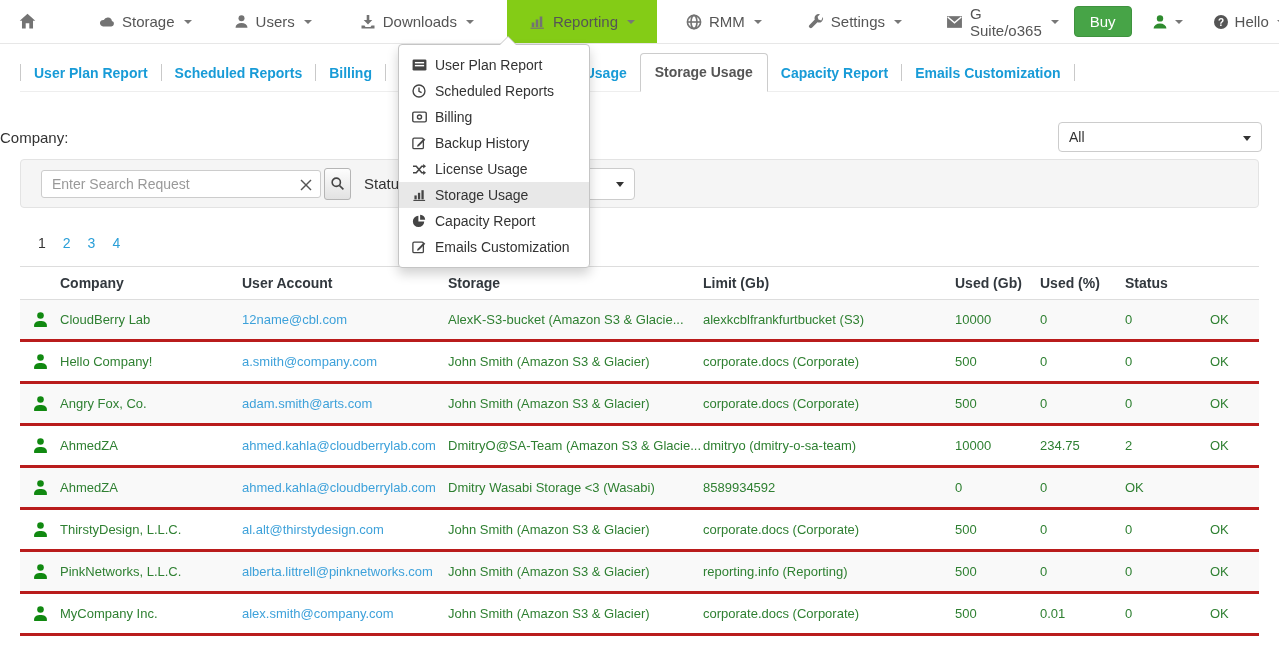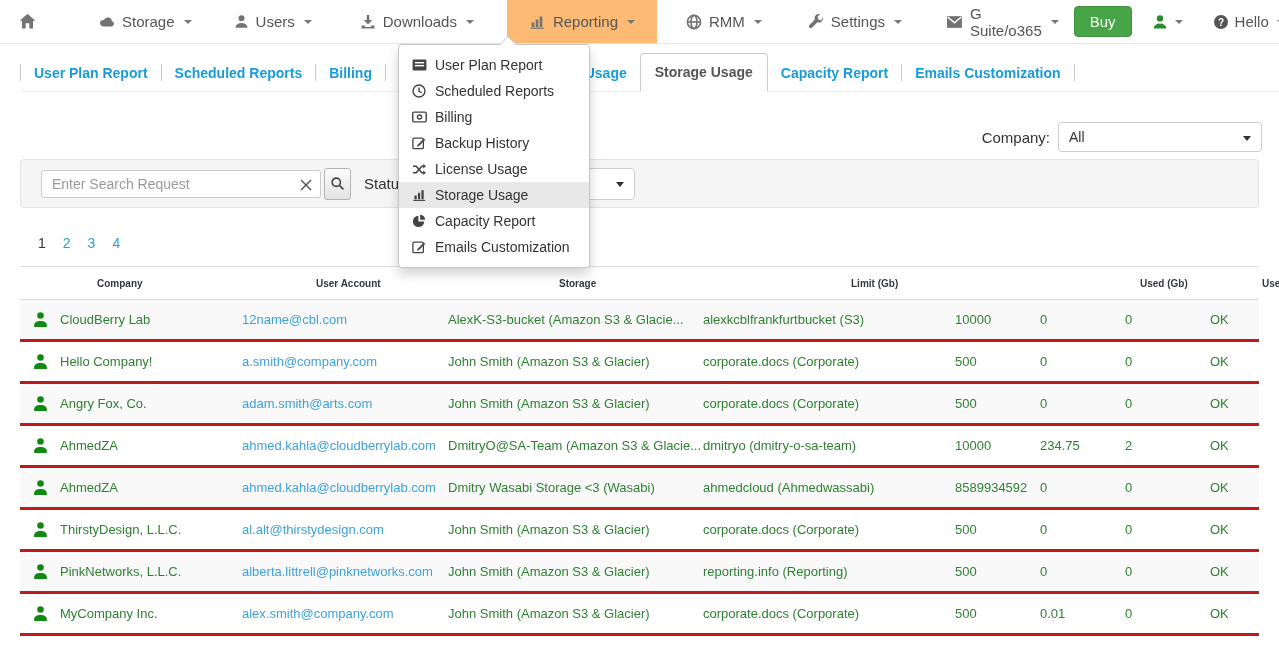--- a/index.html
+++ b/index.html
@@ -3,36 +3,36 @@
 <meta charset="utf-8">
 <style>
   * { box-sizing: border-box; margin: 0; padding: 0; }
   html,body { width:1279px; height:646px; }
   body { font-family: "Liberation Sans", sans-serif; background:#fff; overflow:hidden; position:relative; }
 
   
   .navbar { height:44px; background:#fff; border-bottom:1px solid #e7e7e7; display:flex; align-items:stretch; }
   .nav-item { display:flex; align-items:center; gap:7px; padding:0 15px; color:#555; font-size:15px; cursor:pointer; }
   .nav-item .ic { color:#737373; display:flex; }
-  .nav-item.active { background:#fdba74; }
+  .nav-item.active { background:#84cc16; }
   .nav-home { padding:0 19px; }
   .caret { width:0; height:0; border-left:4px solid transparent; border-right:4px solid transparent; border-top:4px solid #777; margin-left:2px; }
   .nav-right { margin-left:auto; display:flex; align-items:center; gap:10px; padding-right:14px; }
   .buy-btn { background:#47a447; border:1px solid #3f923f; color:#fff; font-size:15px; padding:6px 15px; border-radius:4px; cursor:pointer; font-family:inherit; }
   .avatar-item { display:flex; align-items:center; gap:5px; padding:0 10px; cursor:pointer; }
   .help-item { display:flex; align-items:center; gap:6px; color:#555; font-size:15px; padding:0 10px; cursor:pointer; }
 
   
   .tabbar { display:flex; align-items:flex-end; margin:10px 0 0 20px; border-bottom:1px solid #eee; height:38px; }
   .vsep { width:1px; height:17px; background:#c9c9c9; align-self:center; }
   .tab { color:#189bd7; font-weight:bold; font-size:14px; padding:10px 13px; cursor:pointer; white-space:nowrap; }
   .tab.active { color:#555; background:#fff; border:1px solid #ccc; border-bottom:1px solid #fff; border-radius:4px 4px 0 0; margin-bottom:-1px; padding:10px 14px 11px 14px; }
 
   
-  .company-row { display:flex; justify-content:flex-end; align-items:center; margin:30px 17px 0 0; }
+  .company-row { display:flex; justify-content:space-between; align-items:center; margin:30px 17px 0 0; }
   .filter-label { font-size:15px; color:#333; }
   .select-box { background:#fff; border:1px solid #ccc; border-radius:4px; height:30px; display:flex; align-items:center; padding:0 10px; font-size:14px; color:#333; cursor:pointer; position:relative; }
   .select-box .sel-caret { position:absolute; right:10px; top:13px; width:0; height:0; border-left:4px solid transparent; border-right:4px solid transparent; border-top:5px solid #333; }
   .company-select { width:204px; margin-left:8px; }
 
   
   .well { margin:7px 20px 0 20px; height:49px; background:#f5f5f5; border:1px solid #e3e3e3; border-radius:4px; display:flex; align-items:center; padding-left:20px; }
   .search-wrap { position:relative; width:280px; }
   .search-input { width:280px; height:28px; border:1px solid #ccc; border-radius:3px; padding:0 30px 0 10px; font-size:14px; color:#444; font-family:inherit; background:#fff; }
   .search-input::placeholder { color:#999; }
@@ -43,21 +43,21 @@
 
   
   .pager { margin:27px 0 0 38px; font-size:14px; }
   .pager span, .pager a { margin-right:17px; }
   .page-current { color:#333; }
   .page-link { color:#2a9fd8; cursor:pointer; text-decoration:none; }
 
   
   .tbl { margin:15px 20px 0 20px; }
   .trow, .thead { display:grid; grid-template-columns:34px 182px 206px 255px 252px 85px 85px 85px 1fr; align-items:center; padding-left:6px; }
-  .thead { height:34px; border-top:1px solid #ddd; border-bottom:1px solid #ddd; font-weight:bold; font-size:10px; color:#32383e;gap:37px; }
+  .thead { height:34px; border-top:1px solid #ddd; border-bottom:1px solid #ddd; font-weight:bold; font-size:14px; color:#32383e; }
   .trow { height:42px; border-bottom:3px solid #b91c1c; font-size:13px; }
   .trow:nth-child(odd) { background:#f9f9f9; }
   .cell-green { color:#2f8032; }
   .cell-link { color:#3da1da; cursor:pointer; text-decoration:none; }
   .person { color:#118911; display:flex; padding-left:6px; }
 
   
   .menu { position:absolute; left:398px; top:44px; width:192px; background:#fff; border:1px solid #c5c5c5; border-radius:4px; box-shadow:0 6px 12px rgba(0,0,0,.18); padding:7px 0; z-index:10; }
   .menu::before { content:""; position:absolute; top:-9px; left:100px; border-left:9px solid transparent; border-right:9px solid transparent; border-bottom:9px solid #c5c5c5; }
   .menu::after { content:""; position:absolute; top:-8px; left:101px; border-left:8px solid transparent; border-right:8px solid transparent; border-bottom:8px solid #fff; }
@@ -310,21 +310,20 @@
   <div class="trow">
     <span class="person">
           <svg width="17" height="17" viewBox="0 0 16 16" fill="currentColor">
             <circle cx="8" cy="4.2" r="3.1"></circle>
             <path d="M2 15v-1.6c0-2.6 2.7-4 6-4s6 1.4 6 4V15z"></path>
           </svg>
         </span>
     <span class="cell-green">AhmedZA</span>
     <a class="cell-link">ahmed.kahla@cloudberrylab.com</a>
     <span class="cell-green">Dmitry Wasabi Storage &lt;3 (Wasabi)</span>
-    <span class="cell-green">ahmedcloud (Ahmedwassabi)</span>
     <span class="cell-green">8589934592</span>
     <span class="cell-green">0</span>
     <span class="cell-green">0</span>
     <span class="cell-green">OK</span>
   </div>
 
   <div class="trow">
     <span class="person">
           <svg width="17" height="17" viewBox="0 0 16 16" fill="currentColor">
             <circle cx="8" cy="4.2" r="3.1"></circle>

